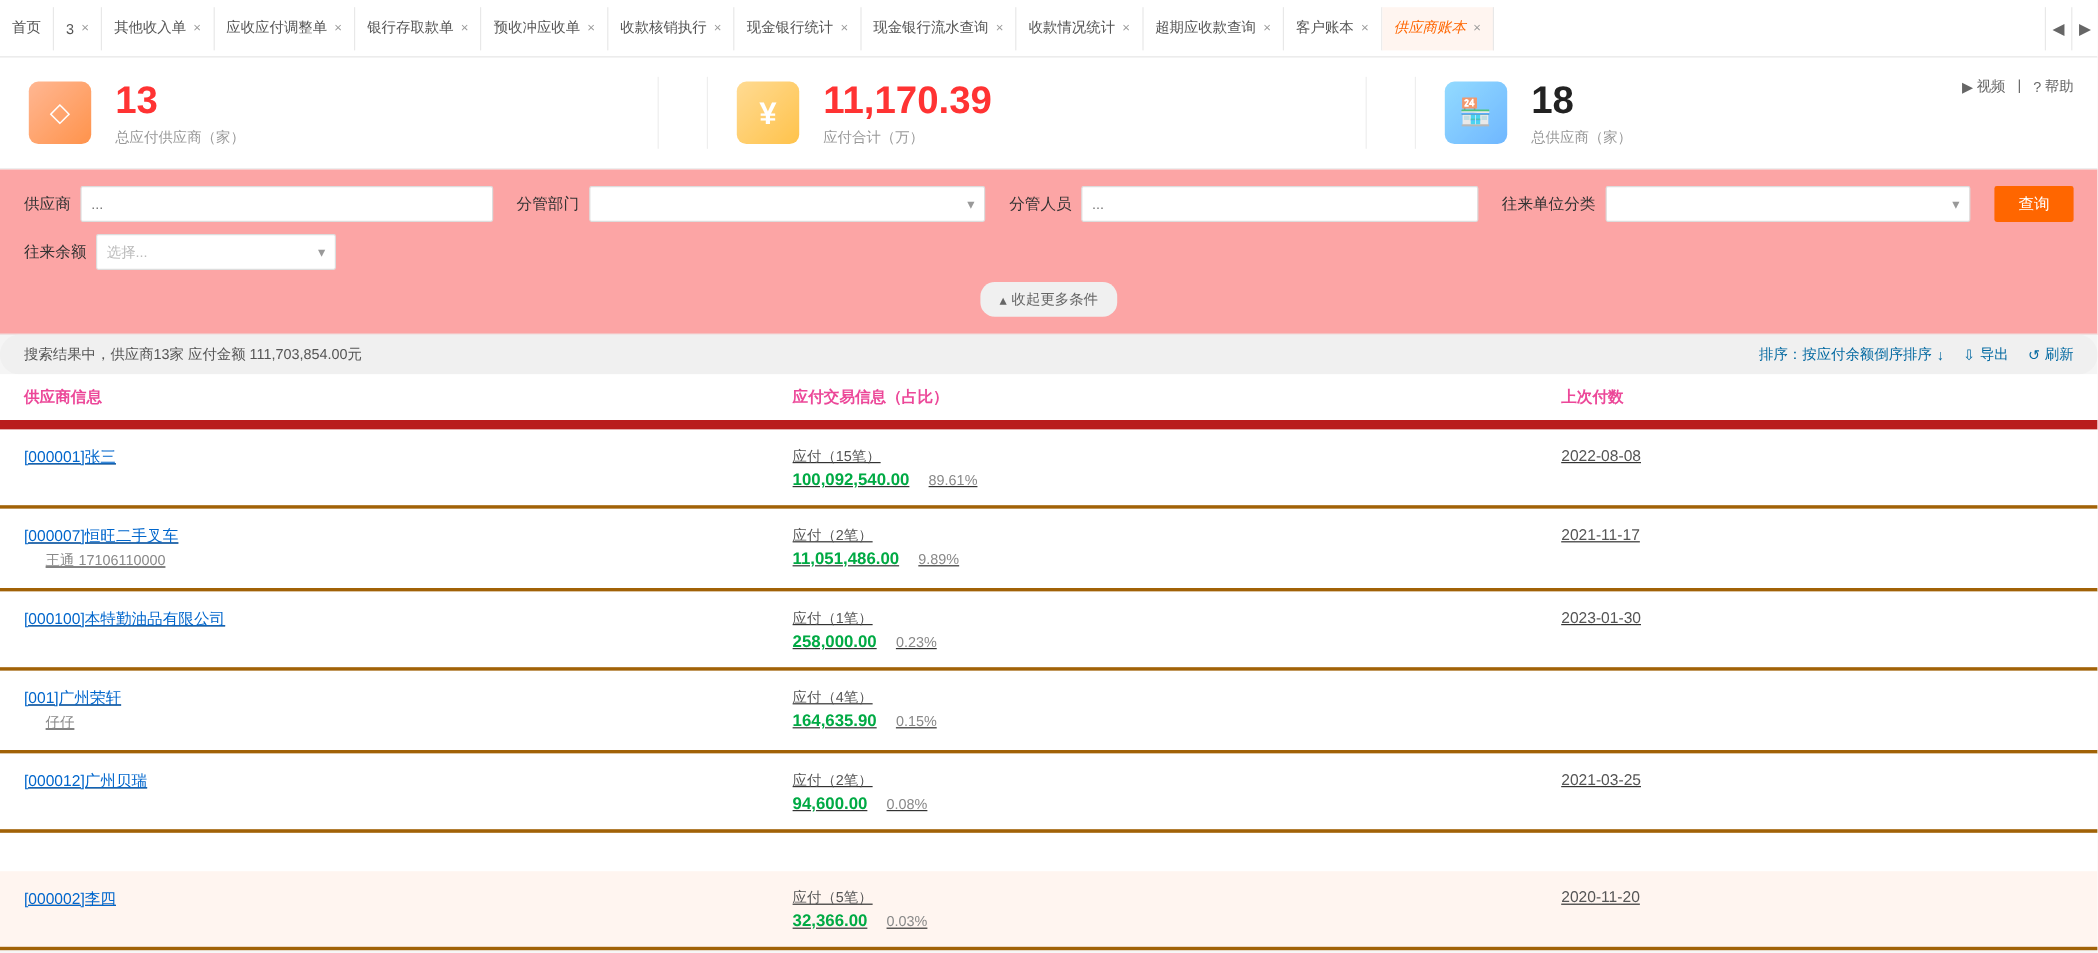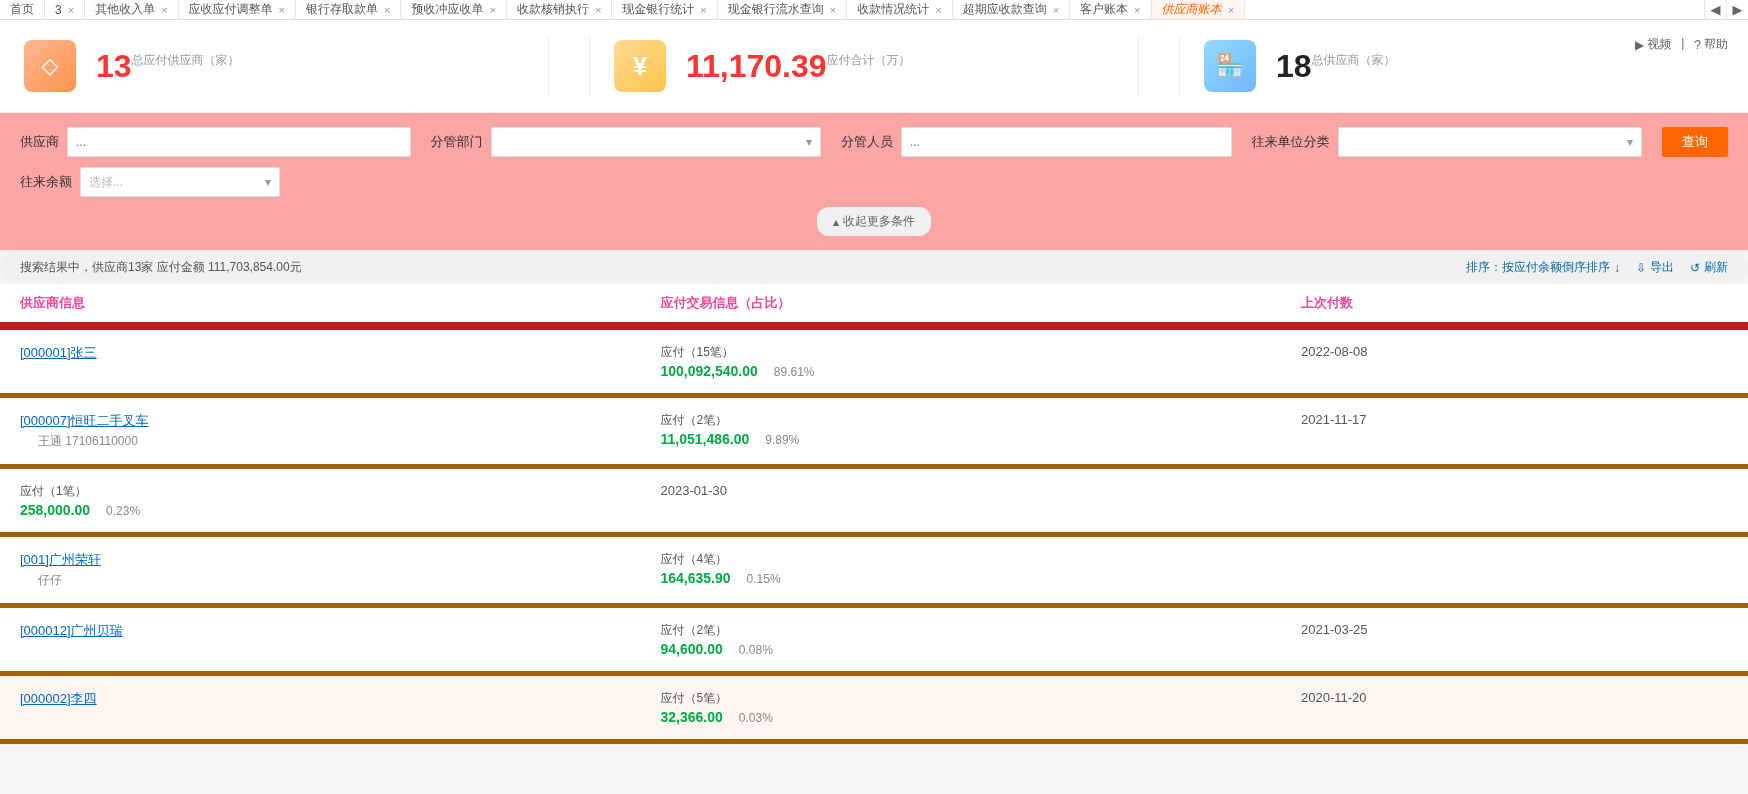--- a/index.html
+++ b/index.html
@@ -4,21 +4,21 @@
   <style>
     * { box-sizing: border-box; margin: 0; padding: 0; }
     body { font-family: 'Microsoft YaHei', Arial, sans-serif; font-size: 13px; background: #f5f5f5; color: #333; }
 
     
     .top-nav {
       background: #fff;
       border-bottom: 1px solid #e0e0e0;
       display: flex;
       align-items: center;
-      height: 20px;
+      height: 48px;
       overflow: hidden;
       white-space: nowrap;
     }
     .nav-tab {
       display: inline-flex;
       align-items: center;
       padding: 0 10px;
       height: 36px;
       border-right: 1px solid #e8e8e8;
       cursor: pointer;
@@ -66,21 +66,21 @@
     .stat-block:last-of-type { border-right: none; }
     .stat-icon {
       width: 60px;
       height: 60px;
       display: flex;
       align-items: center;
       justify-content: center;
       margin-right: 16px;
       flex-shrink: 0;
     }
-    .stat-text { display: flex; }
+    .stat-text { display: flex; flex-direction: column; }
     .stat-number { font-size: 32px; font-weight: bold; color: #ff3333; }
     .stat-label { font-size: 12px; color: #999; margin-top: 4px; }
     .header-actions {
       position: absolute;
       right: 20px;
       top: 16px;
       font-size: 12px;
       color: #666;
       display: flex;
       gap: 10px;
@@ -191,25 +191,26 @@
       border-bottom: 8px solid #b91c1c;
       font-weight: bold;
       color: #ec4899;
       font-size: 13px;
       background: #fff;
     }
     .table-row {
       display: grid;
       grid-template-columns: 3fr 3fr 2fr;
       padding: 14px 20px;
-      border-bottom: 5px solid #a16207;
+      border-bottom: 3px solid #a16207;
       align-items: start;
       background: #fff;
-    }
-    .table-row.highlighted { background: #fff5f0; }
+      text-decoration: underline;
+    }
+    .table-row.highlighted { background: #fff5f0; margin-top: 32px; }
     .supplier-link {
       color: #0066cc;
       text-decoration: underline;
       cursor: pointer;
       font-size: 13px;
     }
     .supplier-sub { color: #888; font-size: 12px; margin-top: 3px; margin-left: 18px; }
     .txn-label { font-size: 12px; color: #555; }
     .txn-amount { font-size: 14px; color: #00aa44; font-weight: bold; margin-top: 2px; }
     .txn-pct { font-size: 12px; color: #888; margin-left: 16px; }
@@ -440,20 +441,24 @@
       <div class="txn-label">应付（2笔）</div>
       <div class="txn-row">
         <span class="txn-amount">11,051,486.00</span>
         <span class="txn-pct">9.89%</span>
       </div>
     </div>
     <div class="last-payment">2021-11-17</div>
   </div>
       <div class="table-row">
     <div>
+      <a class="supplier-link">[000100]本特勤油品有限公司</a>
+      
+    </div>
+    <div>
       <div class="txn-label">应付（1笔）</div>
       <div class="txn-row">
         <span class="txn-amount">258,000.00</span>
         <span class="txn-pct">0.23%</span>
       </div>
     </div>
     <div class="last-payment">2023-01-30</div>
   </div>
       <div class="table-row">
     <div>

